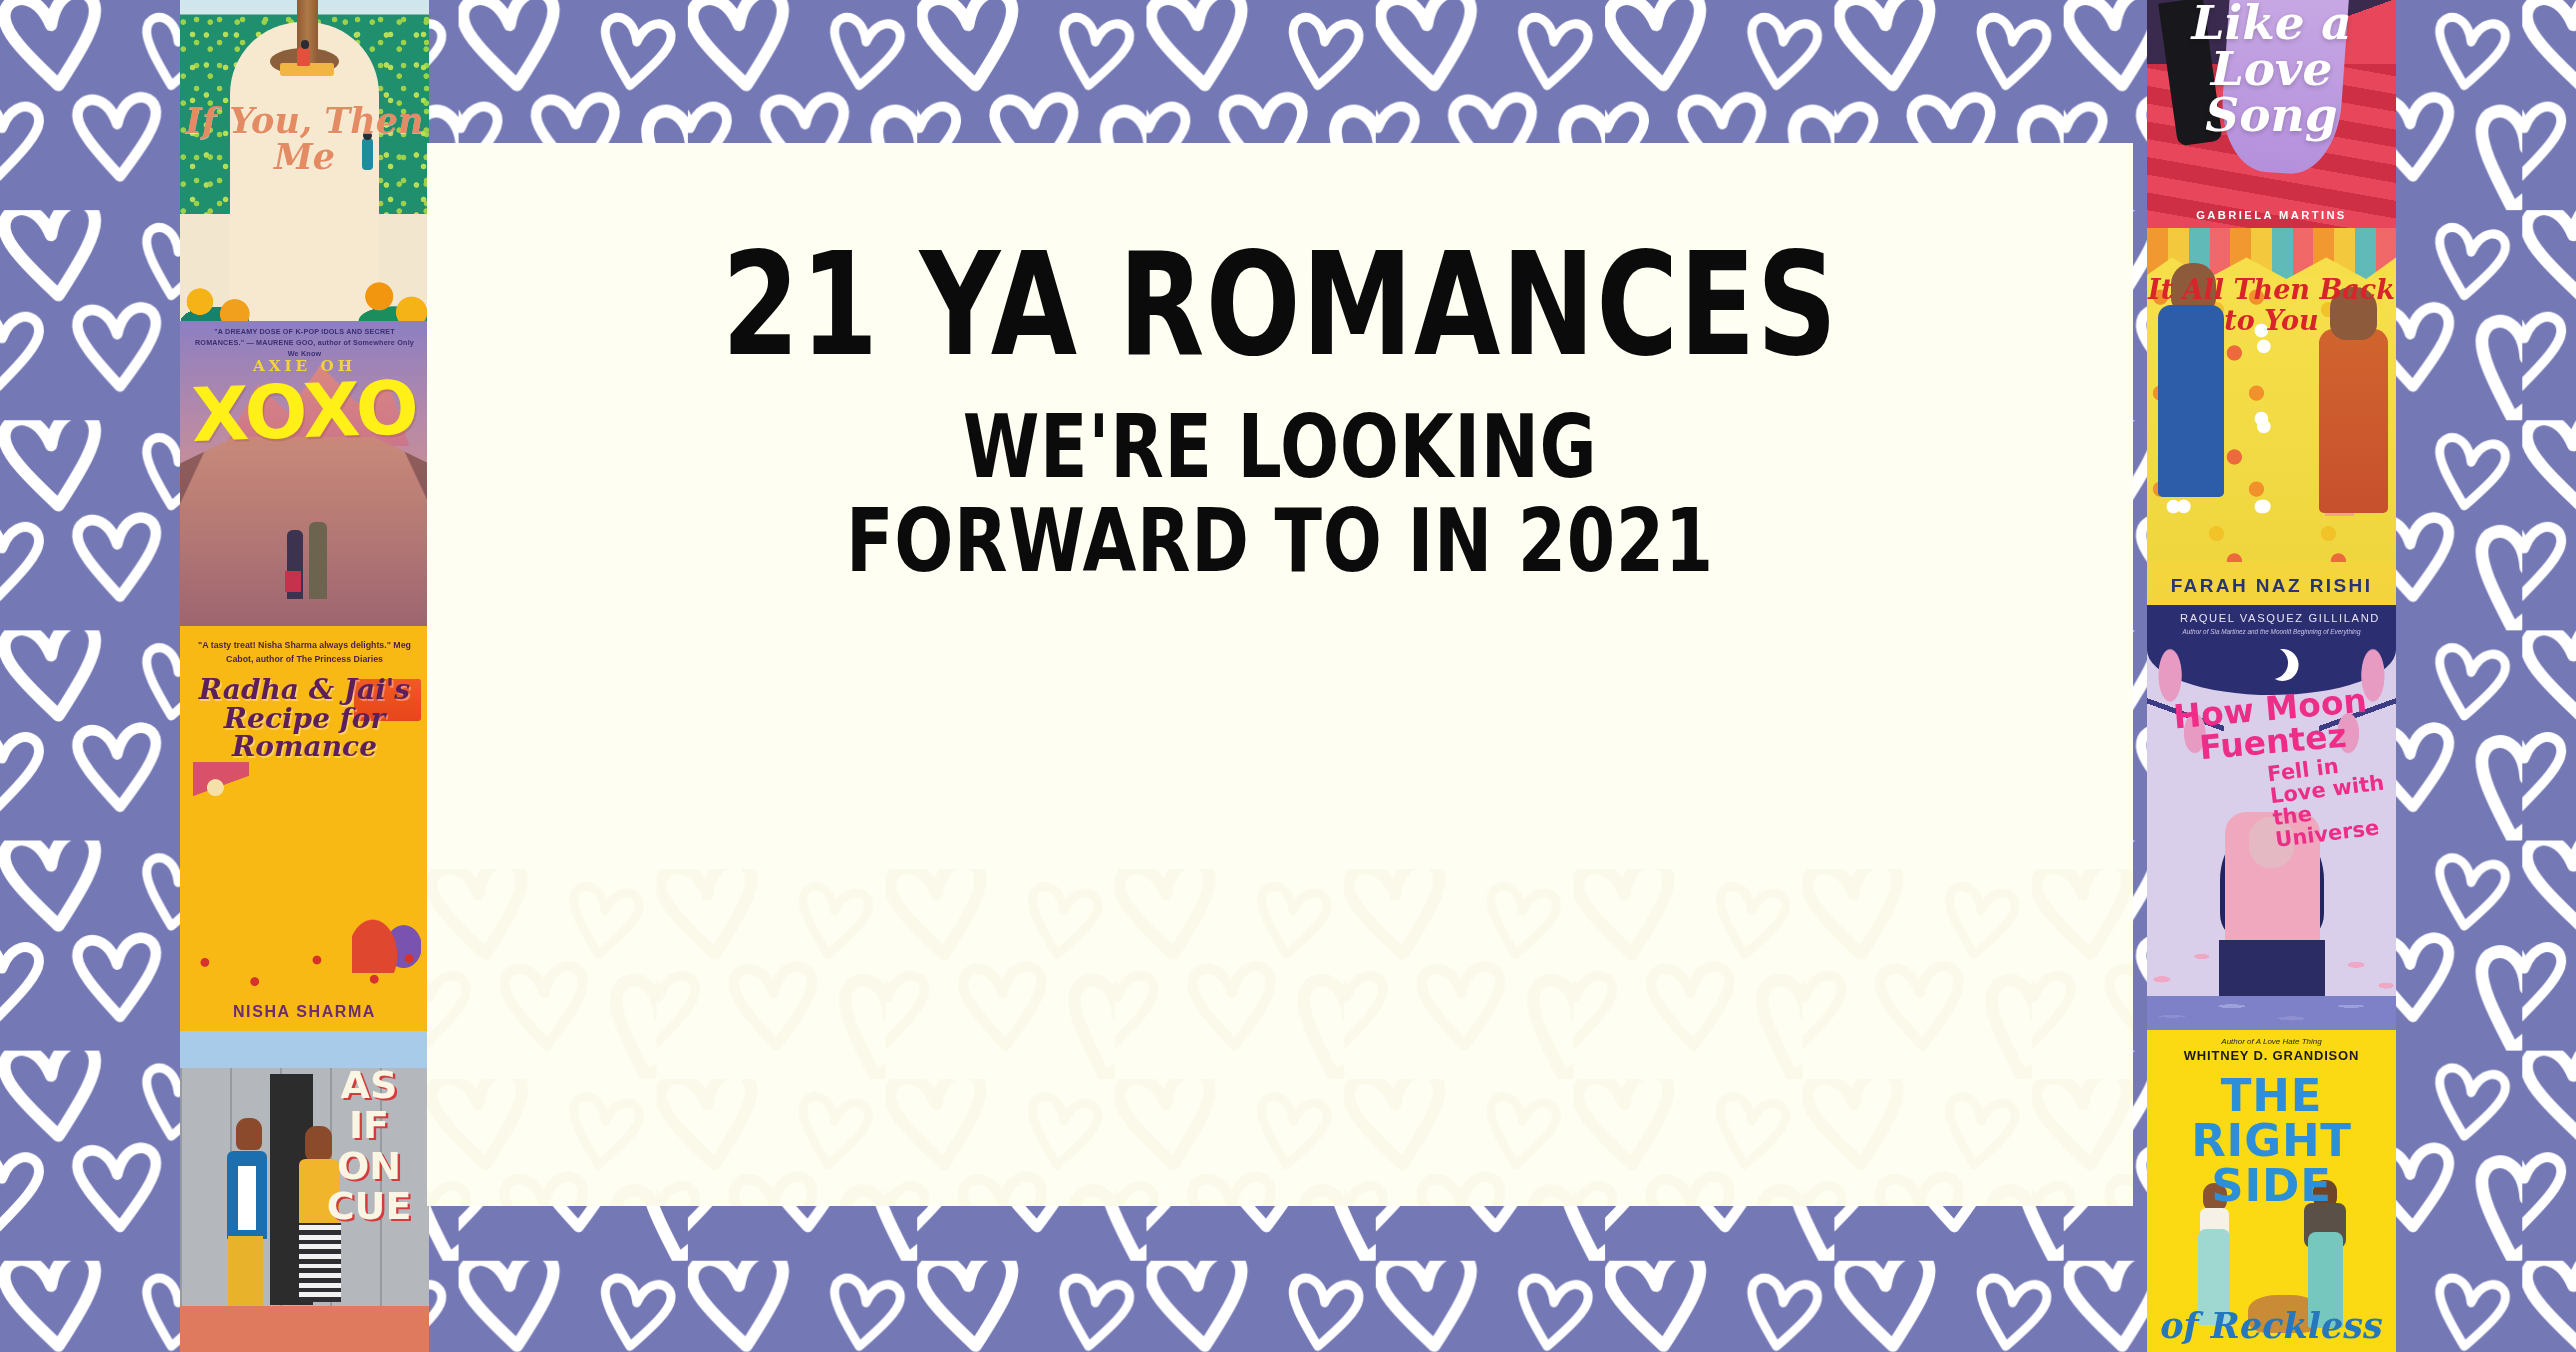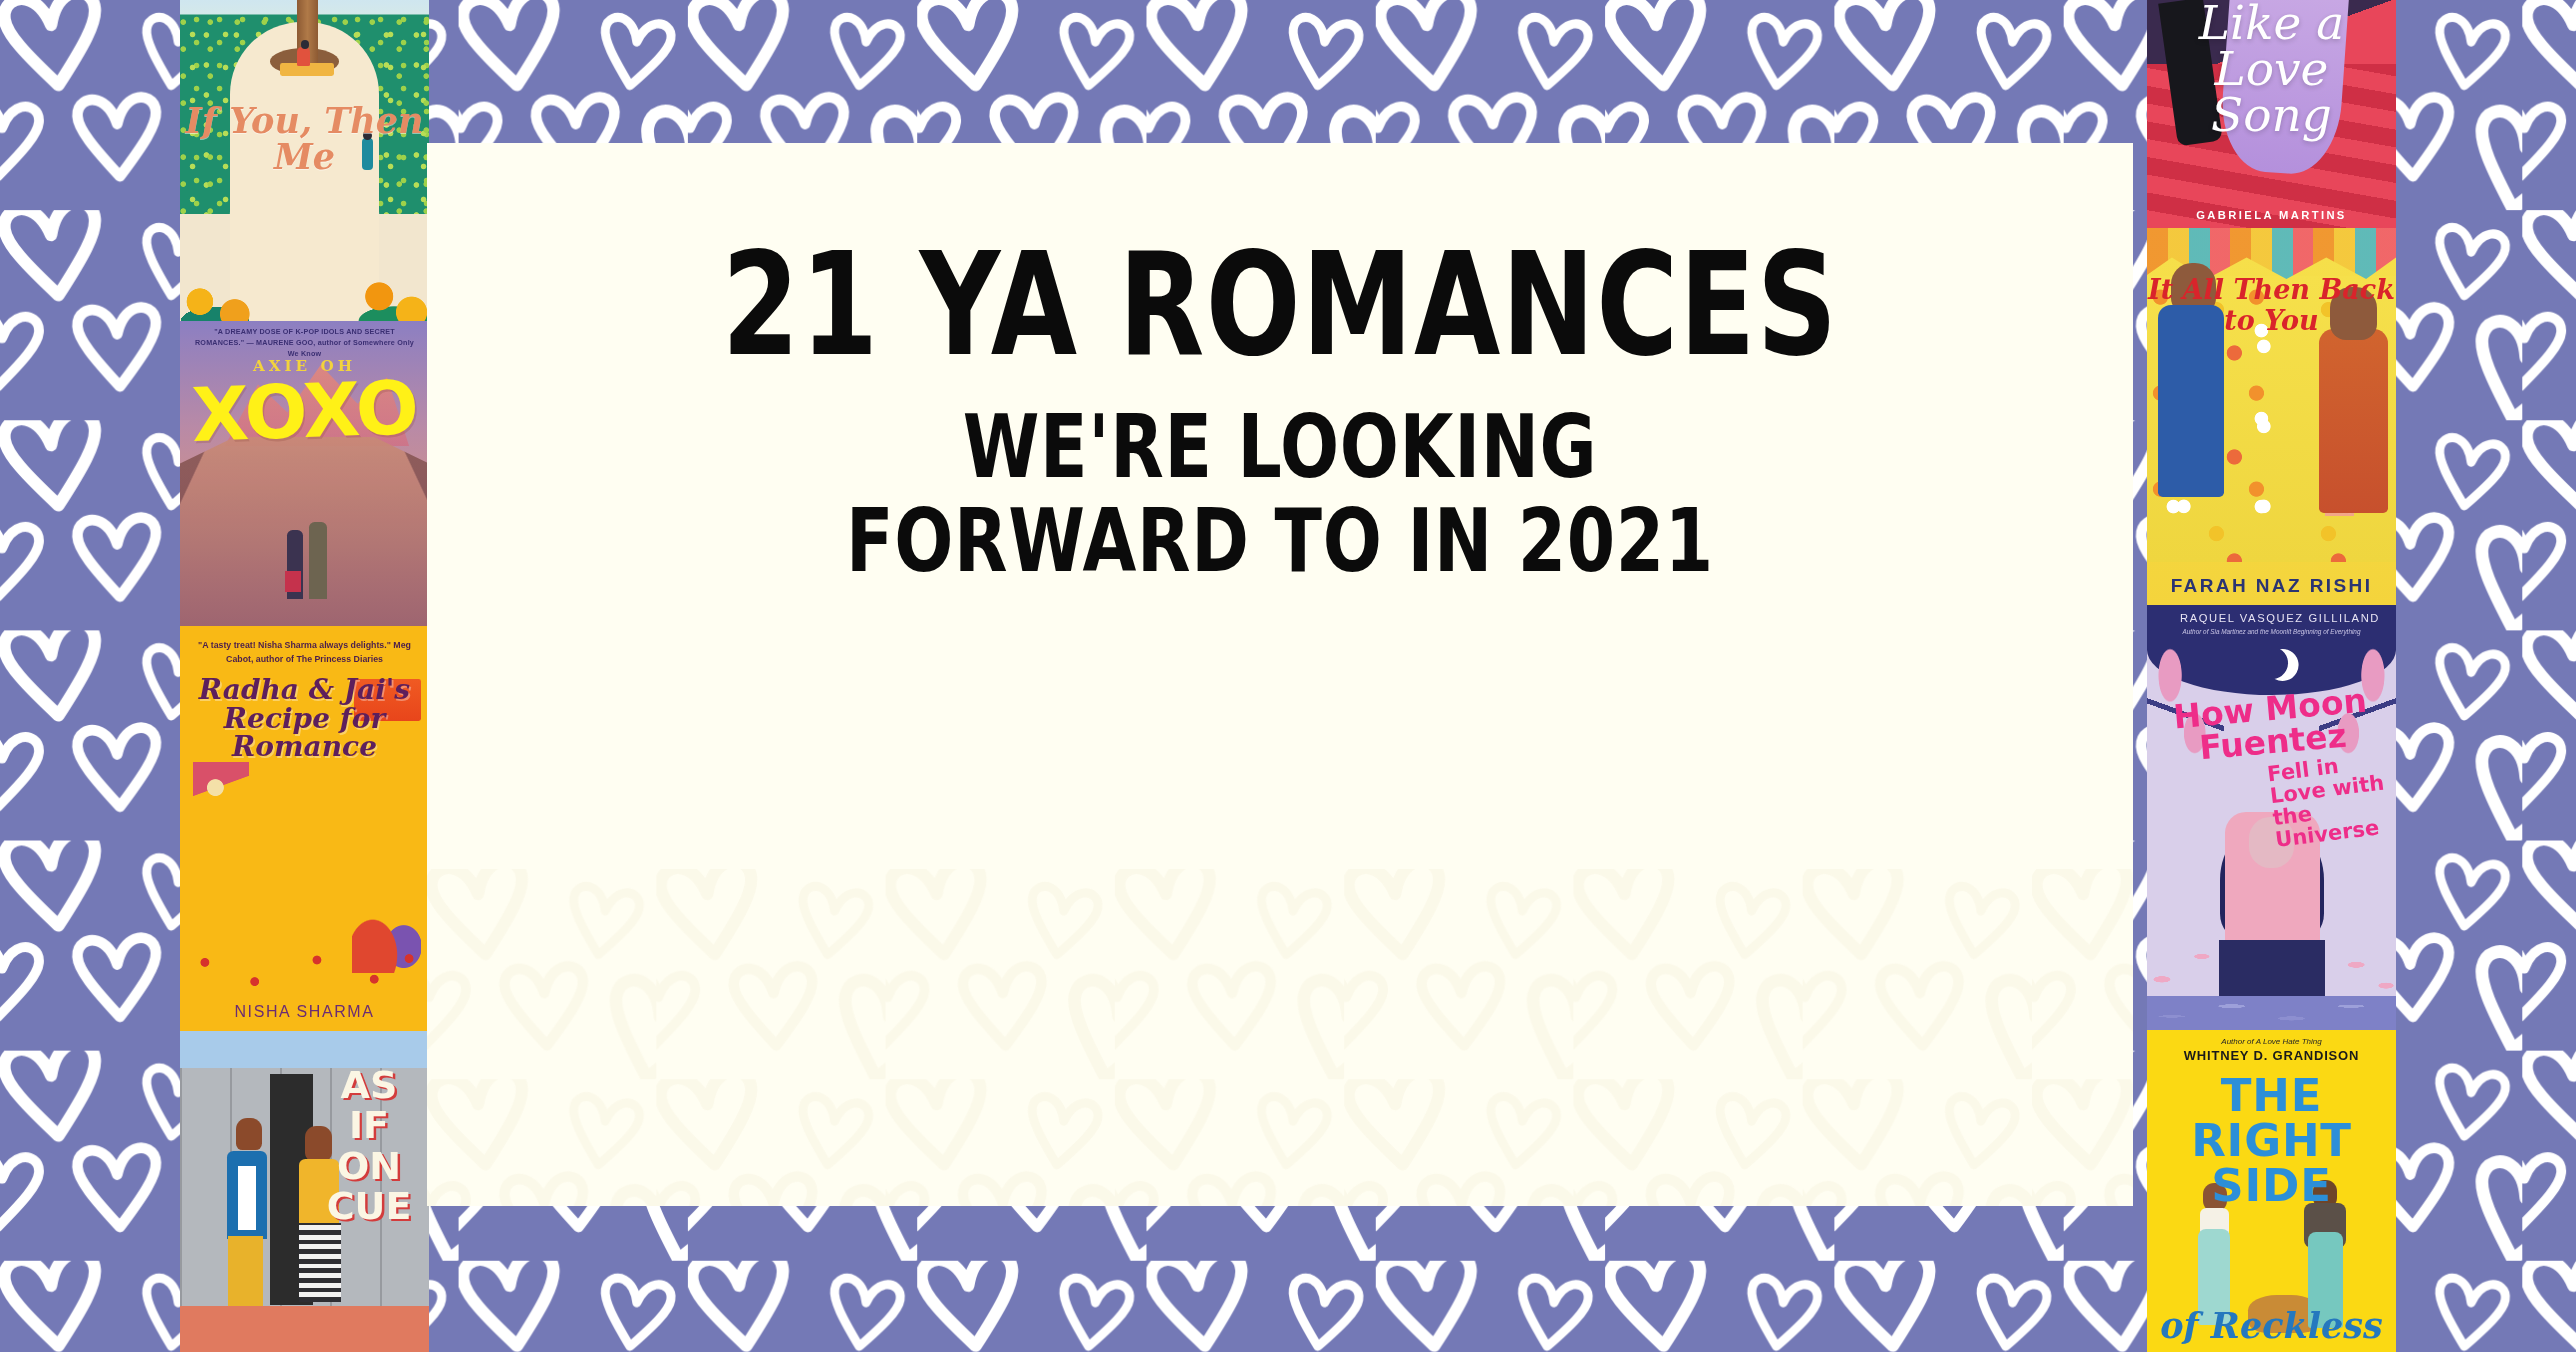--- a/index.html
+++ b/index.html
@@ -170,21 +170,21 @@
     top:13px; color:#4b1f4d; font-size:8.8px; font-weight:700; padding:0 13px; line-height:1.55;
   }
   #bc-radha-jai .bc-title {
     top:50px; color:#5D1F5C; font-weight:700;
     font-family:"DejaVu Serif", serif; font-style:italic;
     font-size:28px; line-height:1.02;
     text-shadow: 1.6px 1.6px 0 rgba(255,255,255,.35);
     padding: 0 8px;
   }
   #bc-radha-jai .bc-author {
-    bottom:11.2px; color:#6B2C73; font-size:16px; font-weight:400; letter-spacing:1.6px;
+    bottom:11.2px; color:#6B2C73; font-size:16px; font-weight:700; letter-spacing:1.6px;
   }
   #bc-radha-jai .sticker {
     position:absolute; right:8px; top:53px; width:67px; height:42px;
     background:linear-gradient(#F05A22,#E8451B); border-radius:2.4px;
   }
   #bc-radha-jai .mini-hearts {
     position:absolute; left:0; right:0; bottom:35px; height:48px;
     background:
       radial-gradient(circle at 10% 30%, #d6332c 0 4px, transparent 4.8px),
       radial-gradient(circle at 30% 70%, #d6332c 0 4px, transparent 4.8px),
@@ -243,21 +243,21 @@
   #bc-like-a-love-song .stairs {
     position:absolute; left:0; right:0; top:28%; bottom:0;
     background: repeating-linear-gradient(10deg, #E8465A 0 17.6px, #CF2F45 17.6px 35px);
   }
   #bc-like-a-love-song .tux { position:absolute; left:21px; top:0; width:45px; height:144px; background:#17171c; border-radius:0 0 9.6px 9.6px; transform:rotate(-8deg); }
   #bc-like-a-love-song .gown {
     position:absolute; left:77px; top:-11.2px; width:119px; height:184px;
     background:linear-gradient(#C8A8E4,#B490DC); border-radius:0 0 40% 40%; transform:rotate(4deg);
   }
   #bc-like-a-love-song .bc-title {
-    top:0px; color:#ffffff; font-size:47px; font-weight:400;
+    top:0px; color:#ffffff; font-size:47px; font-weight:700;
     font-family:"DejaVu Serif", serif; font-style:italic;
     line-height:.98; text-shadow:0 1.6px 4.8px rgba(0,0,0,.2);
   }
   #bc-like-a-love-song .bc-author {
     bottom:6.4px; color:#ffffff; font-size:11.2px; font-weight:700; letter-spacing:2.4px;
   }
 
   
   #bc-it-all-comes-back { height: 377px; background:linear-gradient(#F6E04B,#F4D43C); }
   #bc-it-all-comes-back .canopy {

